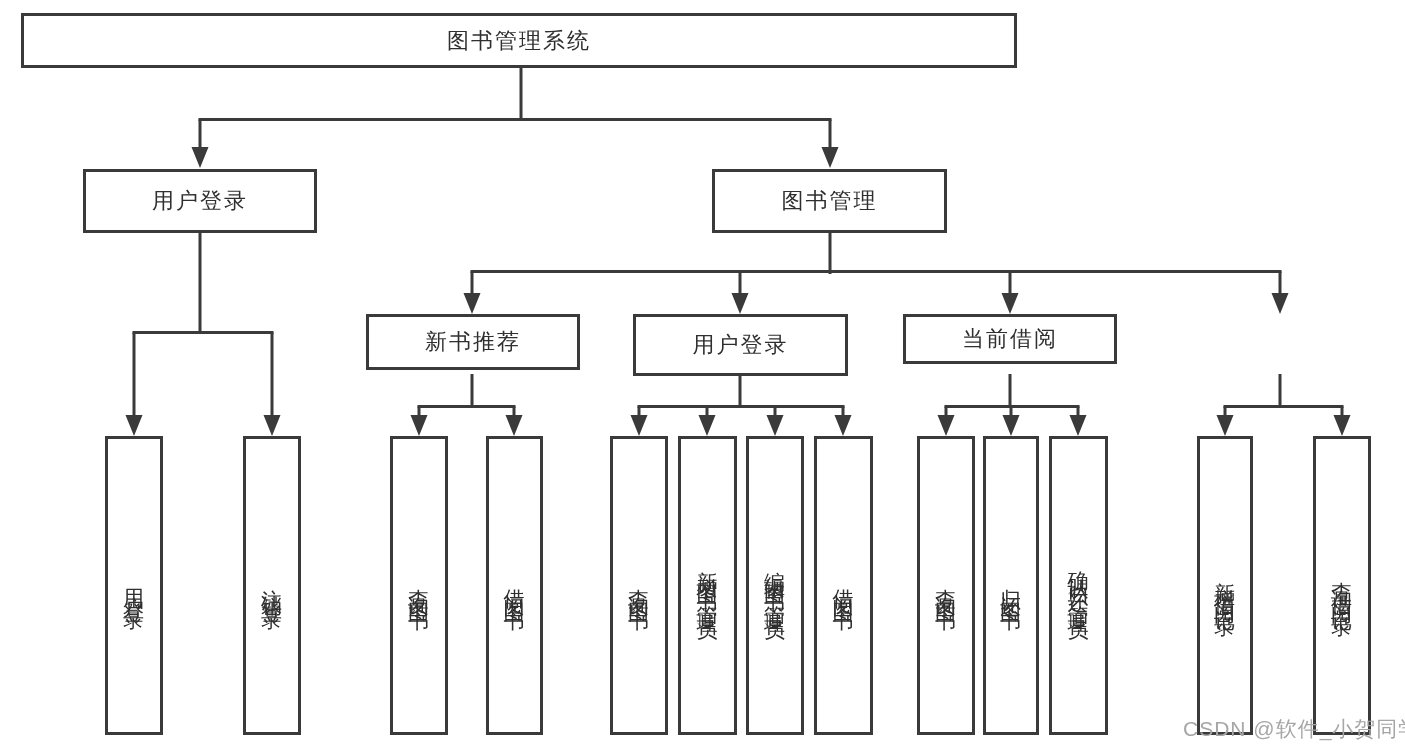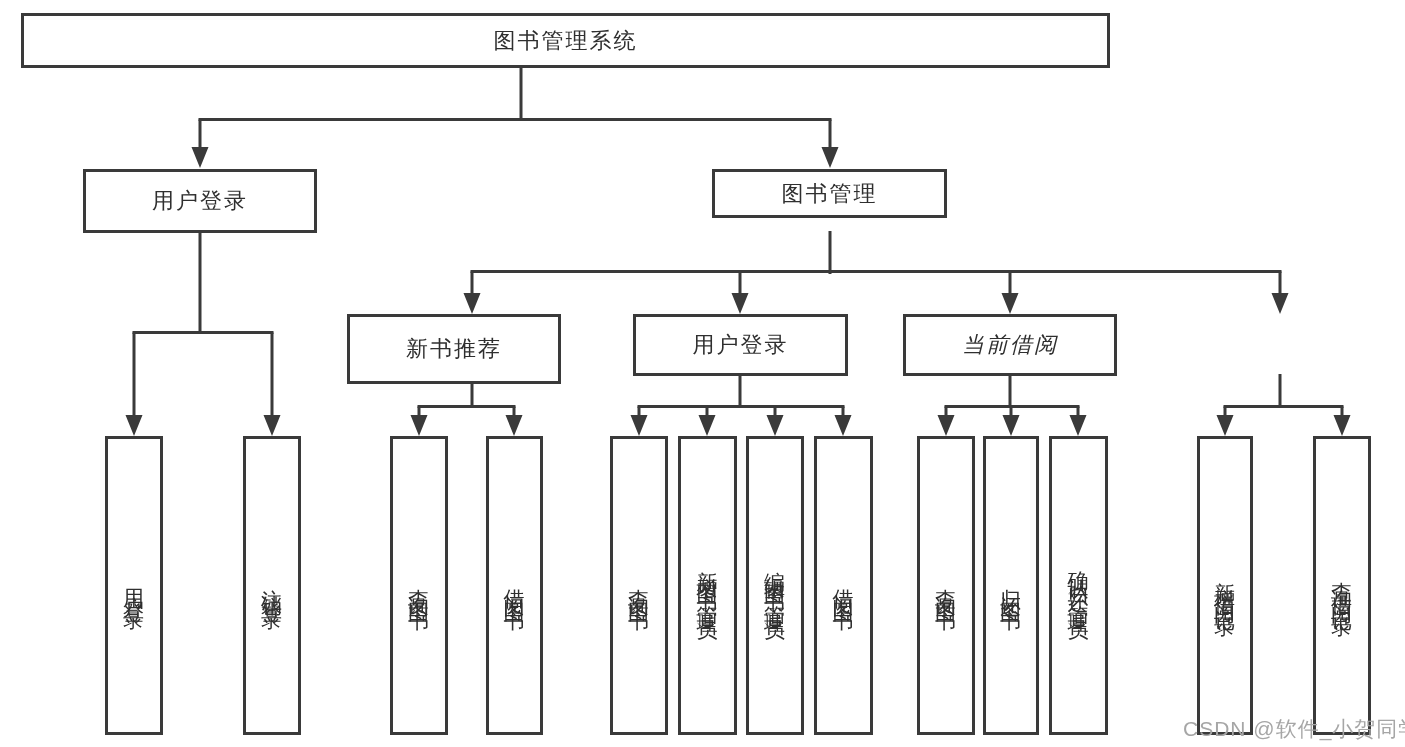--- a/index.html
+++ b/index.html
@@ -99,28 +99,28 @@
              M1001.5 293 h17 l-8.5 21 z M1271.5 293 h17 l-8.5 21 z
              M125.5 415 h17 l-8.5 21 z M263.5 415 h17 l-8.5 21 z
              M410.5 415 h17 l-8.5 21 z M505.5 415 h17 l-8.5 21 z
              M630.5 415 h17 l-8.5 21 z M698.5 415 h17 l-8.5 21 z
              M766.5 415 h17 l-8.5 21 z M834.5 415 h17 l-8.5 21 z
              M937.5 415 h17 l-8.5 21 z M1002.5 415 h17 l-8.5 21 z
              M1069.5 415 h17 l-8.5 21 z
              M1216.5 415 h17 l-8.5 21 z M1333.5 415 h17 l-8.5 21 z"></path>
   </svg>
 
-  <div class="node h-node" style="left:21px; top:13px; width:1089px; height:55px;text-align:right;">图书管理系统</div>
+  <div class="node h-node" style="left:21px; top:13px; width:996px; height:55px;text-align:right;">图书管理系统</div>
 
   <div class="node h-node" style="left:83px; top:169px; width:234px; height:64px;">用户登录</div>
-  <div class="node h-node" style="left:712px; top:169px; width:235px; height:49px;text-align:right;">图书管理</div>
+  <div class="node h-node" style="left:712px; top:169px; width:235px; height:64px;text-align:right;">图书管理</div>
 
-  <div class="node h-node" style="left:347px; top:314px; width:214px; height:70px;">新书推荐</div>
+  <div class="node h-node" style="left:366px; top:314px; width:214px; height:56px;">新书推荐</div>
   <div class="node h-node" style="left:633px; top:314px; width:215px; height:62px;">用户登录</div>
-  <div class="node h-node" style="left:903px; top:314px; width:214px; height:62px;font-style:italic;">当前借阅</div>
+  <div class="node h-node" style="left:903px; top:314px; width:214px; height:50px;">当前借阅</div>
 
   <div class="node leaf" style="left:105px; top:436px; width:58px; height:299px;">
     <span class="v-label">用户登录</span>
   </div>
   <div class="node leaf" style="left:243px; top:436px; width:58px; height:299px;">
     <span class="v-label">注销登录</span>
   </div>
 
   <div class="node leaf" style="left:390px; top:436px; width:58px; height:299px;">
     <span class="v-label">查询图书</span>

